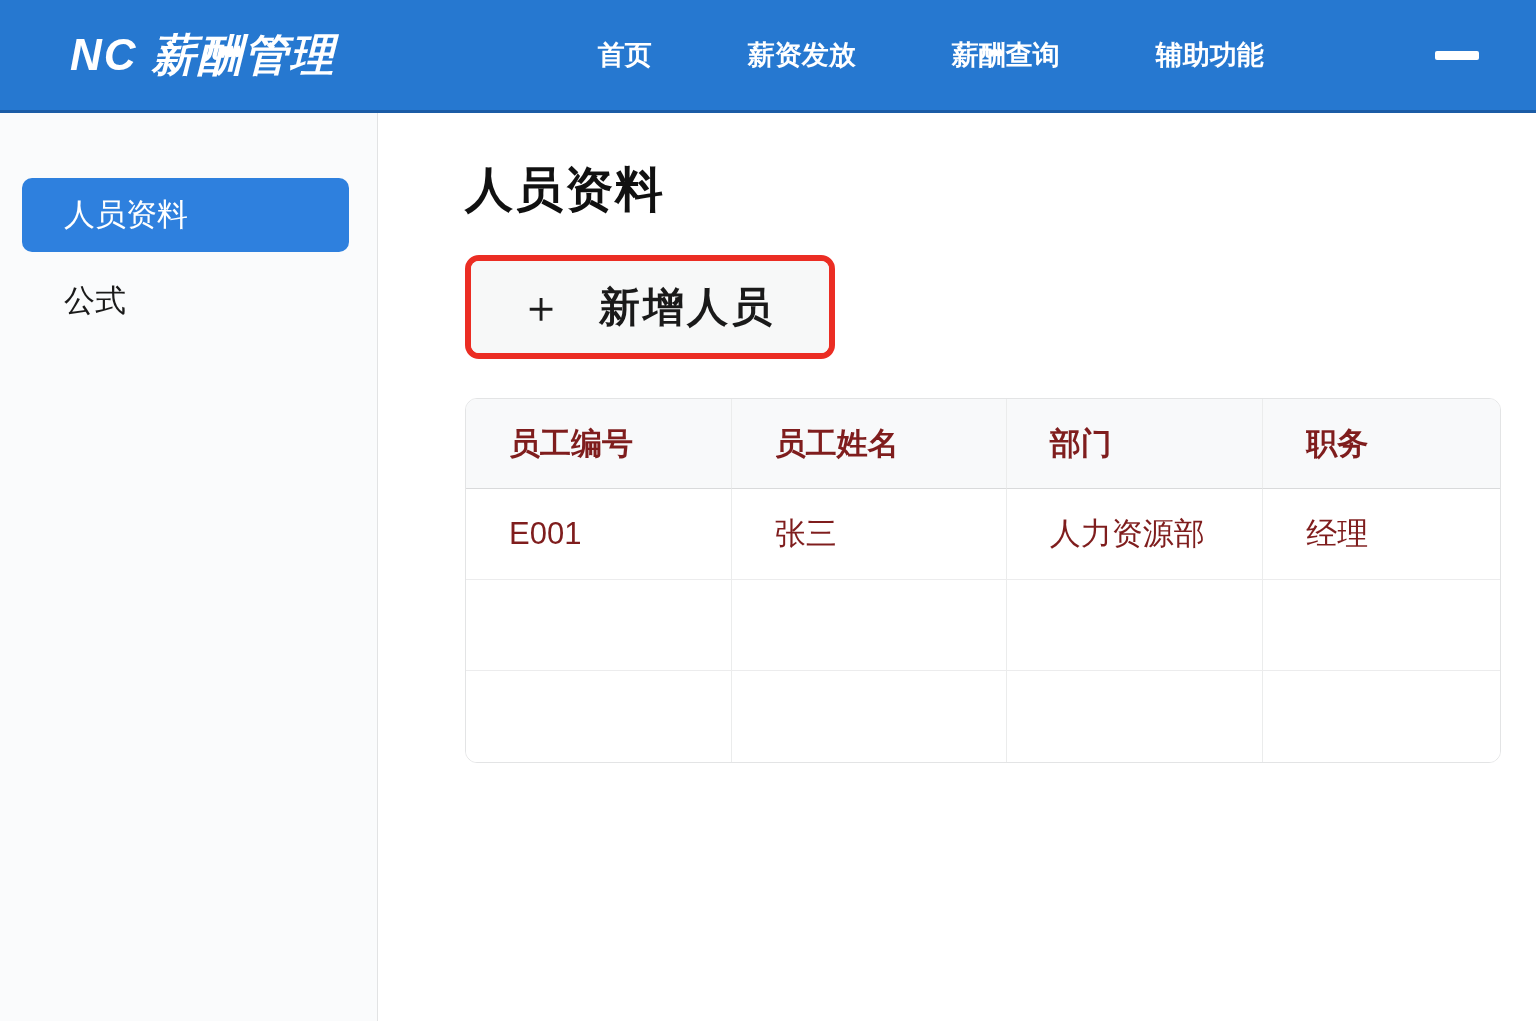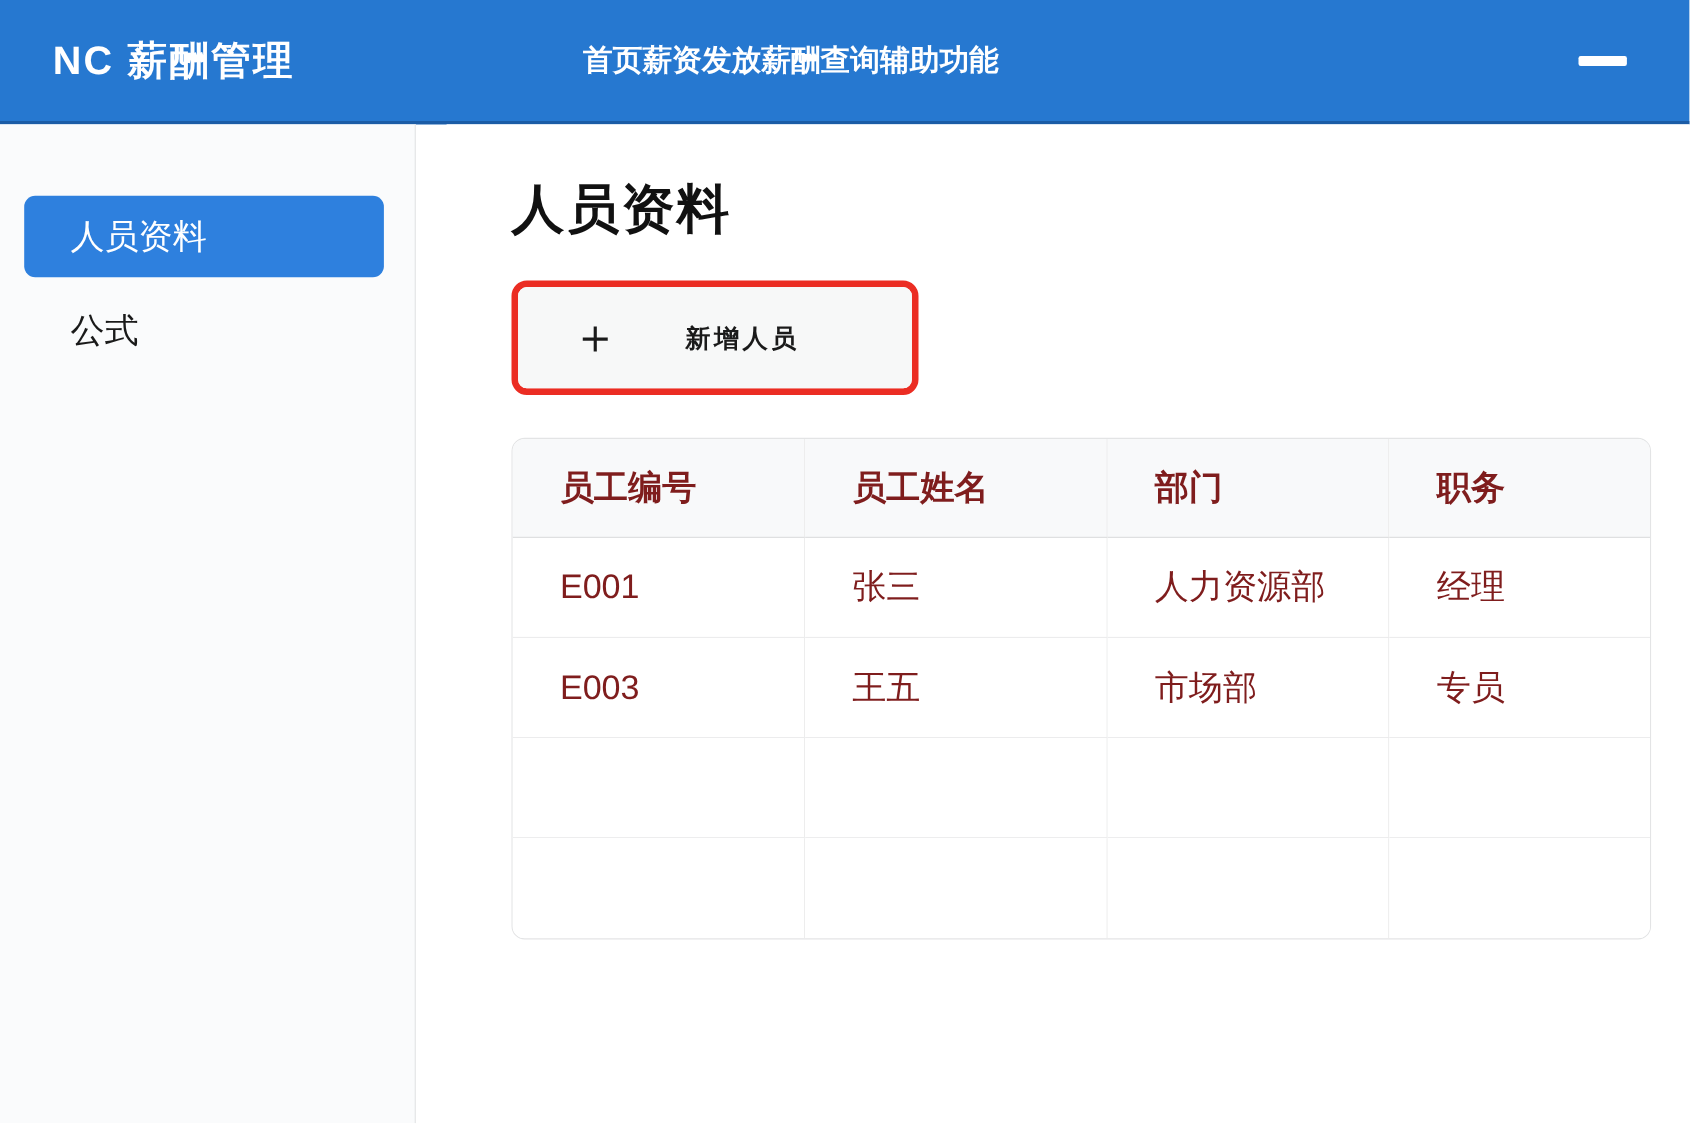--- a/index.html
+++ b/index.html
@@ -13,29 +13,31 @@
 
   
   .header {
     height: 113px;
     background: #2678d0;
     border-bottom: 3px solid #1b5ca6;
     display: flex;
     align-items: center;
   }
   .app-title {
-    margin-left: 48px;
-    font-size: 36px;
+    margin-left: 70px;
+    font-size: 44px;
     font-weight: bold;
     color: #ffffff;
     letter-spacing: 2px;
     white-space: nowrap;
+    font-style: italic;
   }
   .top-nav {
     display: flex;
+    gap: 96px;
     margin-left: 262px;
     align-items: flex-end;
   }
   .top-nav .nav-item {
     font-size: 27px;
     font-weight: bold;
     color: #ffffff;
     cursor: pointer;
     white-space: nowrap;
   }
@@ -119,22 +121,22 @@
     cursor: pointer;
     font-family: inherit;
   }
   .add-btn .plus-icon {
     font-size: 44px;
     font-weight: normal;
     color: #1a1a1a;
     line-height: 1;
   }
   .add-btn .add-label {
-    margin-left: 60px;
-    font-size: 23px;
+    margin-left: 36px;
+    font-size: 41px;
     font-weight: bold;
     color: #1a1a1a;
     letter-spacing: 3px;
   }
 
   
   .emp-table {
     margin-top: 39px;
     width: 1036px;
     border-collapse: separate;
@@ -217,26 +219,20 @@
         </tr>
       </thead>
       <tbody>
         <tr>
           <td>E001</td>
           <td>张三</td>
           <td>人力资源部</td>
           <td>经理</td>
         </tr>
         <tr>
-          <td>E003</td>
-          <td>王五</td>
-          <td>市场部</td>
-          <td>专员</td>
-        </tr>
-        <tr>
           <td></td>
           <td></td>
           <td></td>
           <td></td>
         </tr>
         <tr>
           <td></td>
           <td></td>
           <td></td>
           <td></td>

